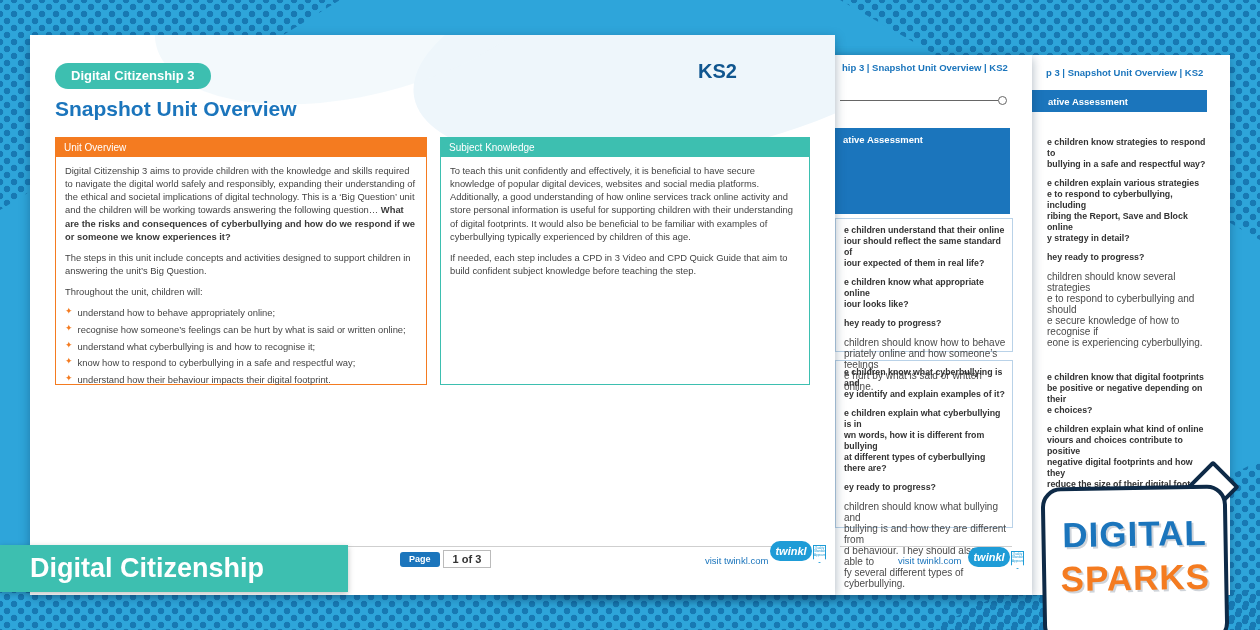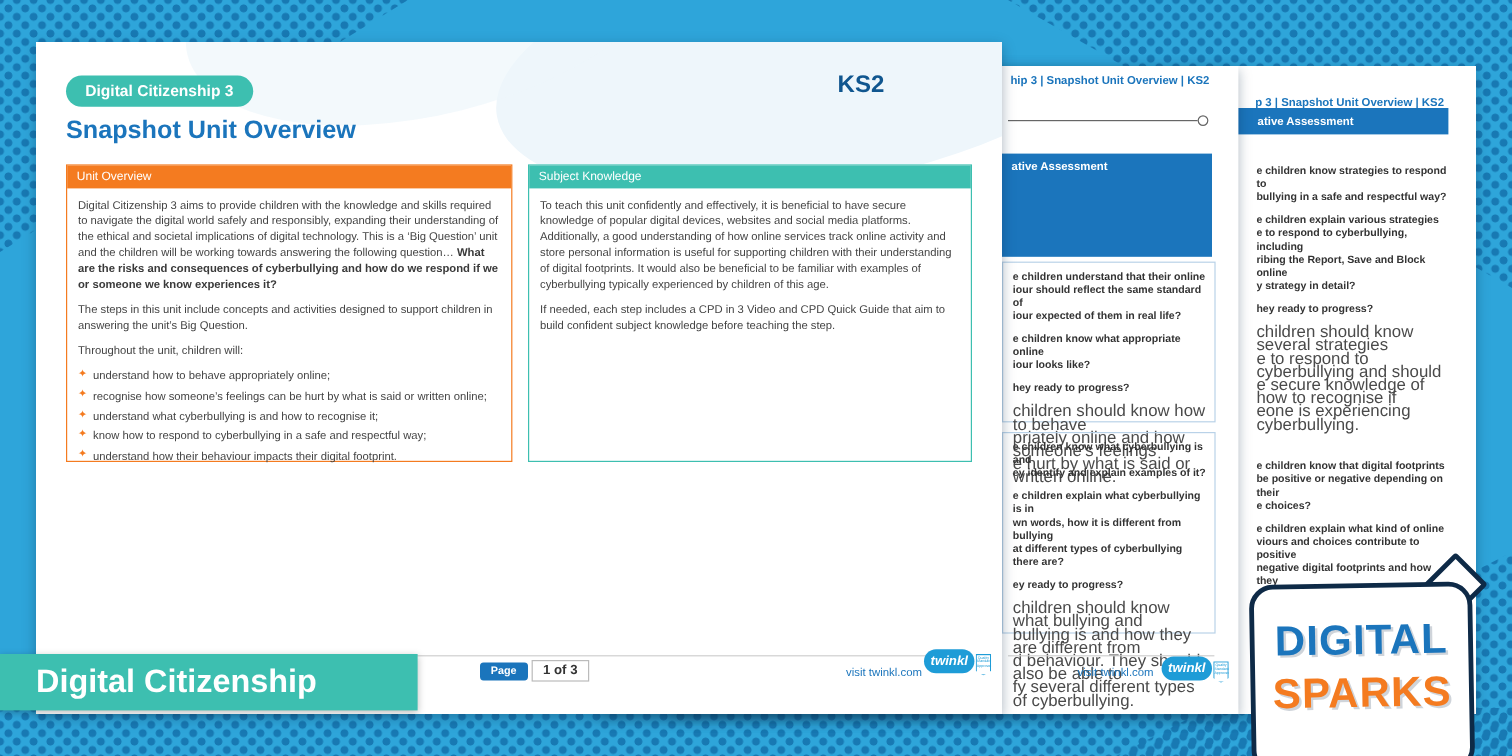--- a/index.html
+++ b/index.html
@@ -57,37 +57,37 @@
   .tw2{left:468px;top:492px;}
   .twinkl-cloud{background:#1E9CD7;color:#fff;font-weight:bold;font-style:italic;font-size:11px;
         width:42px;height:20px;border-radius:10px;display:flex;align-items:center;justify-content:center;}
   .twinkl-qs{width:13px;height:18px;border:1px solid #1E9CD7;background:#fff;margin-top:4px;
         clip-path:polygon(0 0,100% 0,100% 78%,50% 100%,0 78%);
         font-size:3px;color:#1E9CD7;text-align:center;line-height:1.15;padding-top:1px;box-sizing:border-box;}
 
   
   .bp-header{position:absolute;color:#1B75BC;font-size:9.5px;font-weight:bold;white-space:nowrap;}
   .p2-header{left:342px;top:7px;}
-  .p3-header{left:486px;top:25px;}
+  .p3-header{left:486px;top:12px;}
   .divline{position:absolute;left:340px;top:45px;width:158px;border-top:1px solid #666;}
   .divcircle{position:absolute;left:498px;top:41px;width:7px;height:7px;border:1.5px solid #666;
              border-radius:50%;background:#fff;}
   .assess-box{position:absolute;left:200px;top:73px;width:310px;height:86px;background:#1B75BC;}
   .assess-title{position:absolute;color:#fff;font-weight:bold;font-size:9.5px;white-space:nowrap;}
   .p2-assess-title{left:343px;top:79px;}
   .p3-bar{position:absolute;left:380px;top:35px;width:267px;height:22px;background:#1B75BC;}
   .p3-assess-title{left:488px;top:41px;}
 
   .qbox{position:absolute;border:1px solid #b9d2e8;box-sizing:border-box;padding:6px 4px 0 8px;}
   .qb1{left:335px;top:163px;width:178px;height:134px;}
   .qb2{left:335px;top:305px;width:178px;height:168px;}
   .p3-col{position:absolute;left:487px;top:82px;width:164px;}
   .pre{white-space:pre-line;}
   .qtext{font-size:8.8px;line-height:11px;color:#333;font-weight:bold;margin:0 0 8px;}
-  .atext{font-size:14px;line-height:11px;color:#4a4a4a;font-weight:normal;margin:0 0 8px;}
+  .atext{font-size:10px;line-height:11px;color:#4a4a4a;font-weight:normal;margin:0 0 8px;}
   .gap-top{margin-top:24px;}
 
   
   .banner{position:absolute;left:0;top:545px;width:348px;height:47px;background:#3DBFB0;z-index:5;
           color:#fff;font-size:27px;font-weight:bold;line-height:47px;padding-left:30px;
           box-sizing:border-box;box-shadow:0 2px 6px rgba(0,0,0,.25);}
 
   
   .sparks-tail{position:absolute;left:1194px;top:468px;width:30px;height:30px;background:#fff;
                border:4px solid #0e2a47;transform:rotate(45deg);z-index:5;border-radius:3px;}

